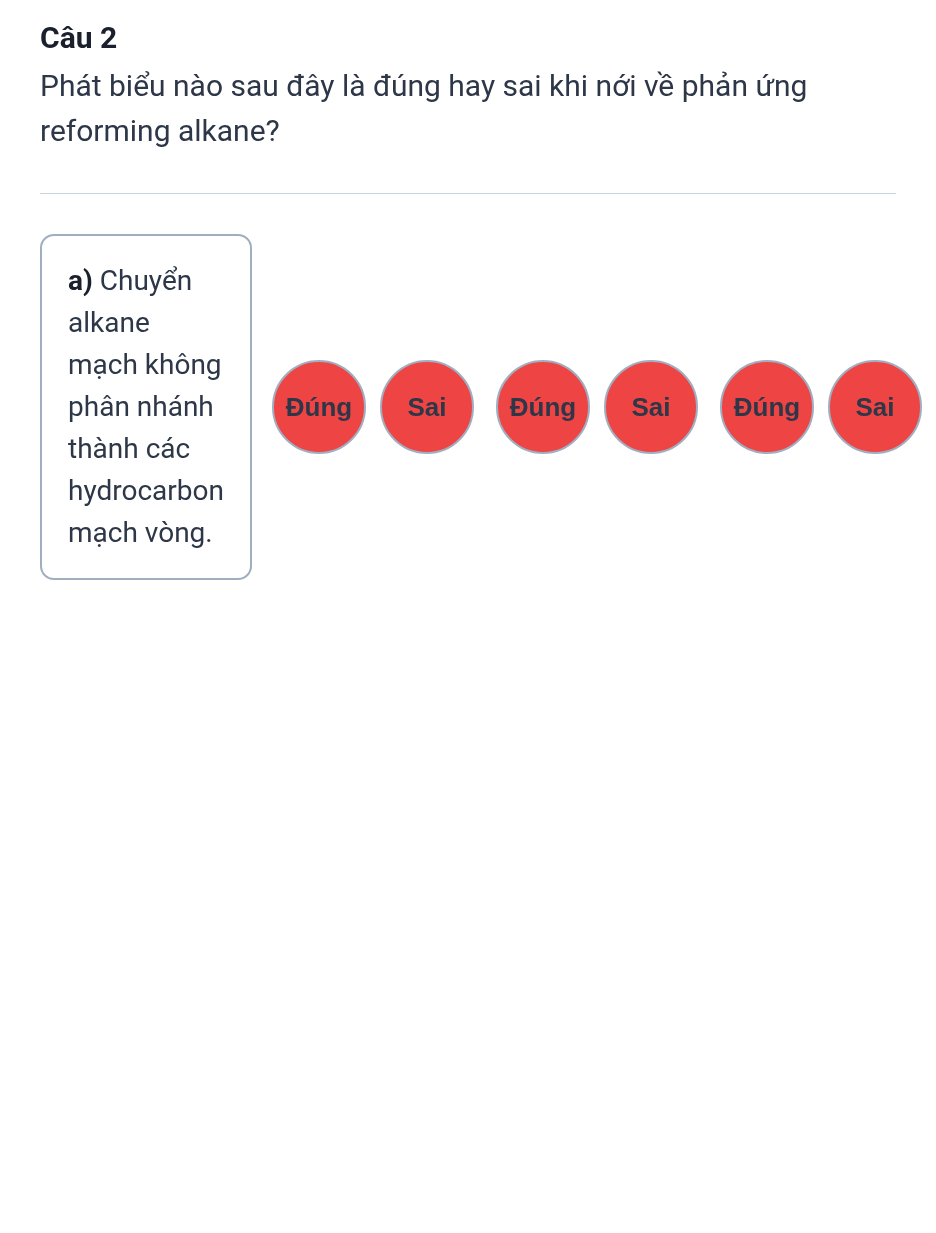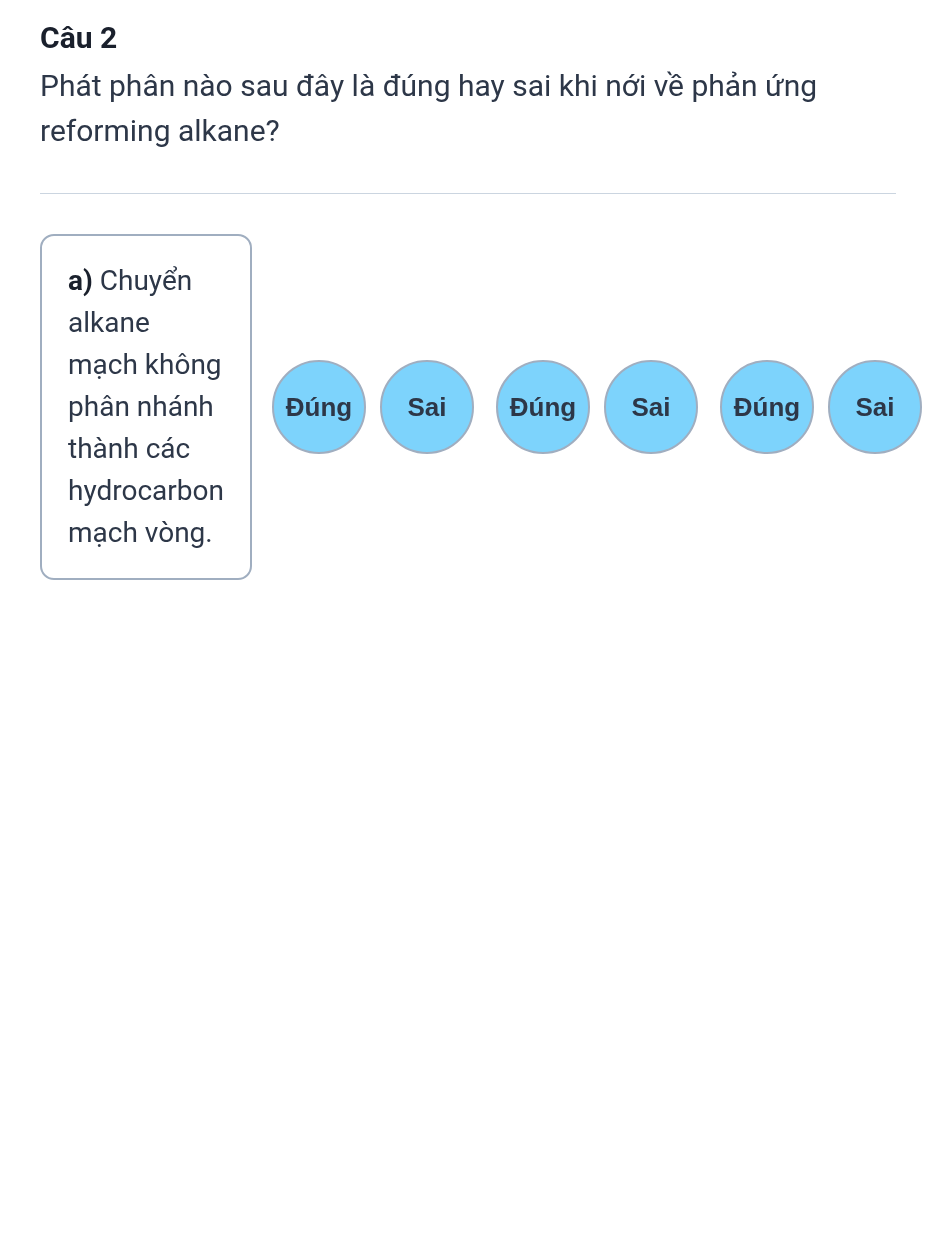--- a/index.html
+++ b/index.html
@@ -72,36 +72,36 @@
     .buttons-group {
       display: flex;
       gap: 14px;
       align-items: center;
     }
     .circle-button {
       width: 94px;
       height: 94px;
       border-radius: 50%;
       border: 2px solid #a0aec0;
-      background: #7dd3fc;
+      background: #ef4444;
       font-size: 26px;
       font-weight: 600;
       color: #2d3748;
       display: flex;
       align-items: center;
       justify-content: center;
       cursor: pointer;
     }
   </style>
 </head>
 <body>
 
 <div class="question-header">
   <div class="question-number">Câu 2</div>
-  <div class="question-text">Phát phân nào sau đây là đúng hay sai khi nới về phản ứng reforming alkane?</div>
+  <div class="question-text">Phát biểu nào sau đây là đúng hay sai khi nới về phản ứng reforming alkane?</div>
 </div>
 
 <div class="divider-row">
   <div class="divider-line"></div>
   <div class="divider-line"></div>
 </div>
 
 <div class="options-container">
 
   <div class="option-row">

